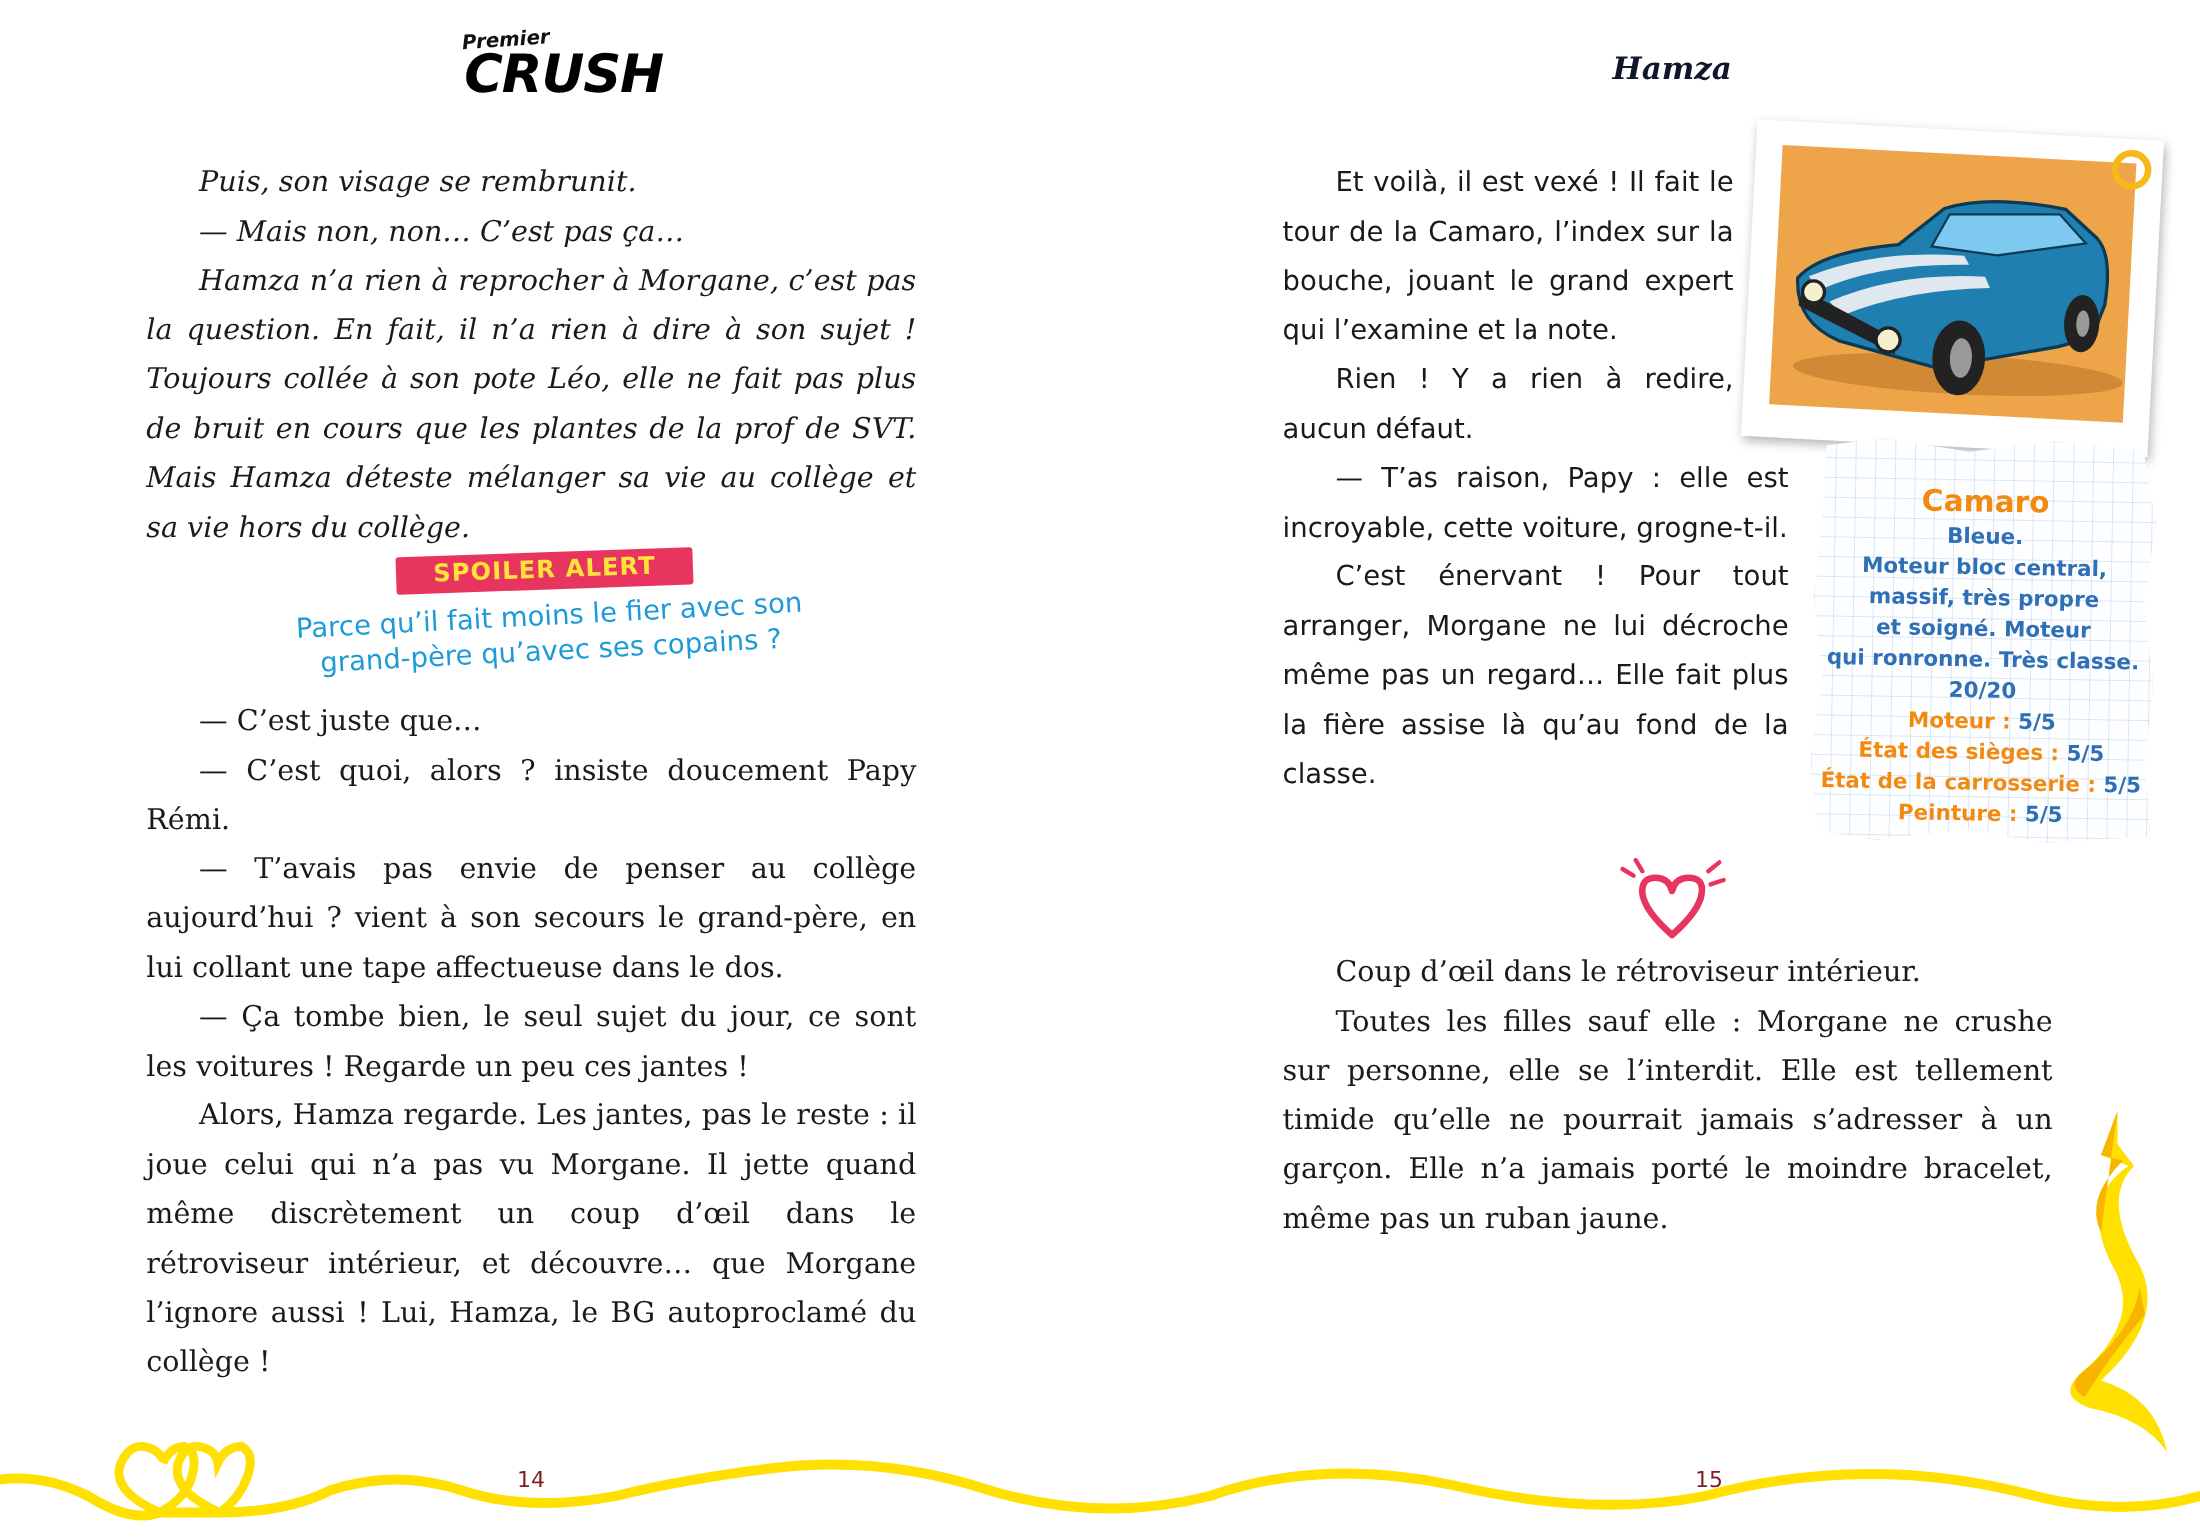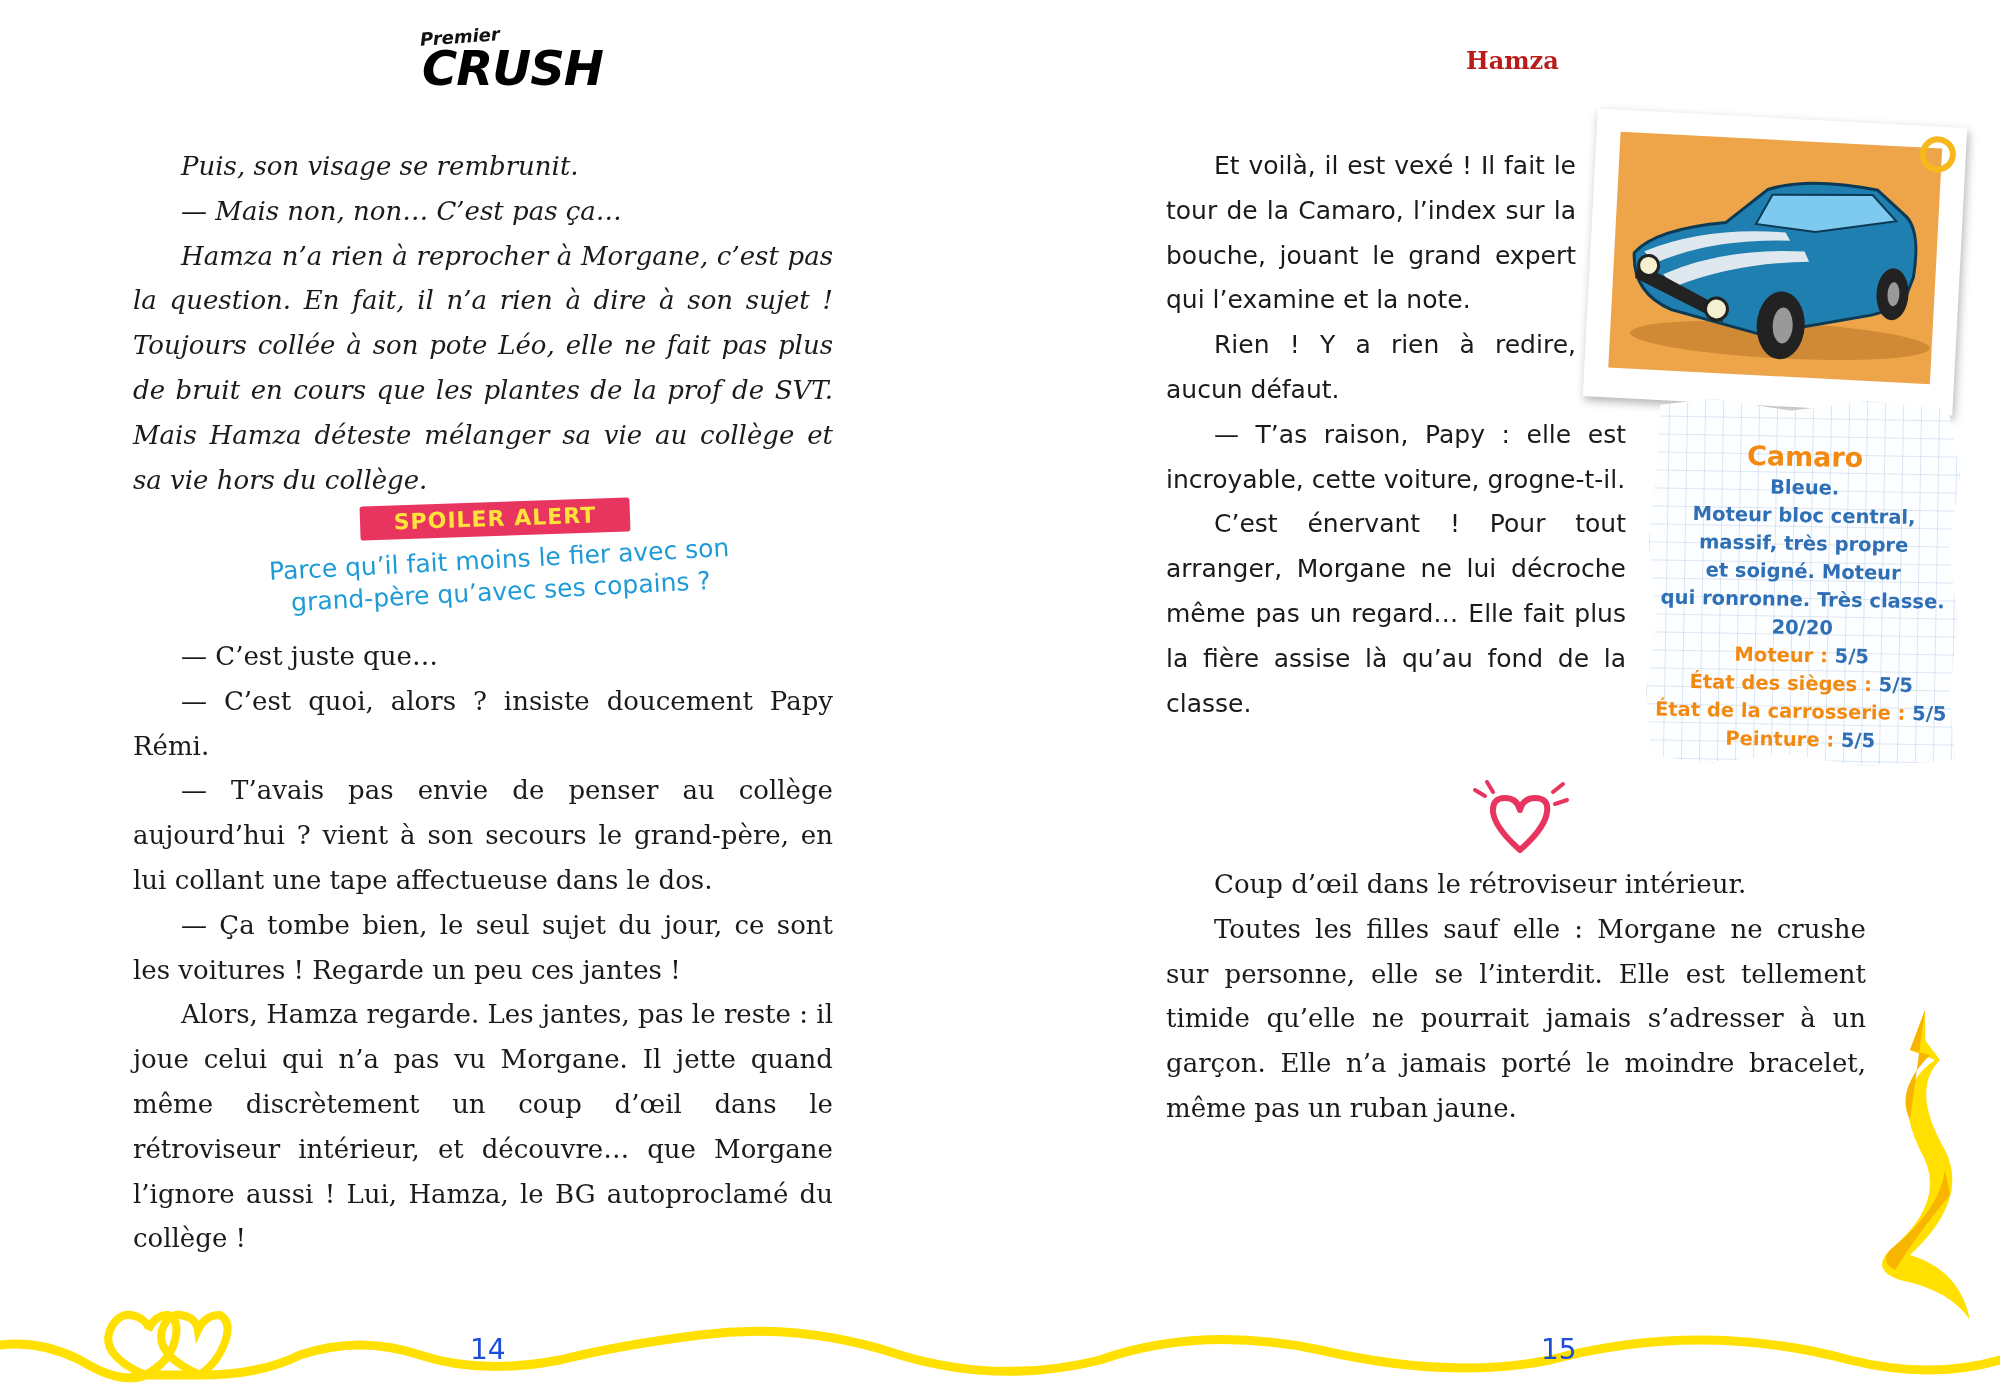--- a/index.html
+++ b/index.html
@@ -10,21 +10,21 @@
     color:#1a1a1a;
   }
   .page { position:absolute; top:0; height:1400px; }
   .page-left { left:0; width:1000px; }
   .page-right { left:1000px; width:1000px; }
 
   .series-logo { position:absolute; left:420px; top:26px; width:150px; height:70px; }
   .series-logo .small { position:absolute; left:0; top:0; font-family:"DejaVu Sans", sans-serif; font-weight:bold; font-style:italic; font-size:18px; color:#111; transform:rotate(-4deg); }
   .series-logo .big { position:absolute; left:2px; top:14px; font-family:"DejaVu Sans", sans-serif; font-weight:900; font-style:italic; font-size:48px; letter-spacing:-1px; color:#000000; }
 
-  .chapter-title { position:absolute; left:1466px; top:46px; font-family:"DejaVu Serif", serif; font-weight:bold; font-size:24px; color:#b91c1c; }
+  .chapter-title { position:absolute; left:1466px; top:46px; font-family:"DejaVu Serif", serif; font-weight:bold; font-style:italic; font-size:28px; color:#0f172a; }
 
   .text-block { position:absolute; font-size:26px; line-height:44.8px; text-align:justify; }
   .text-block p { margin:0; text-indent:48px; }
   .left-block { left:133px; width:700px; top:144px;font-style:italic; }
   .left-block-2 { left:133px; width:700px; top:634px; }
   .right-block-1 { left:1166px; width:410px; top:144px; font-family:"DejaVu Sans", sans-serif; font-size:25px; }
   .right-block-1 p.wide { width:460px; }
   .right-block-2 { left:1166px; width:700px; top:862px; }
 
   .spoiler { position:absolute; left:350px; top:502px; width:300px; }
@@ -48,21 +48,21 @@
   .note-title { font-size:27px; color:#f28a12; line-height:34px; }
   .note-line { font-size:19.5px; color:#2e6fb5; line-height:28px; }
   .note-score { font-size:19.5px; color:#f28a12; line-height:28px; }
   .note-score .val { color:#2e6fb5; }
 
   .heart-sep { position:absolute; left:1465px; top:780px; width:110px; height:80px; }
 
   .ribbon { position:absolute; left:1850px; top:1000px; width:130px; height:320px; }
   .footer-wave { position:absolute; left:0; top:1300px; width:2000px; height:100px; }
 
-  .page-number { position:absolute; top:1333px; font-family:"DejaVu Sans", sans-serif; font-size:28px; color:#1d4ed8; }
+  .page-number { position:absolute; top:1333px; font-family:"DejaVu Sans", sans-serif; font-size:20px; color:#7f1d1d; }
   .pn-left { left:470px; }
   .pn-right { left:1541px; }
 </style>
 </head>
 <body>
 
 <div class="page page-left"></div>
 <div class="page page-right"></div>
 
 <div class="series-logo">

